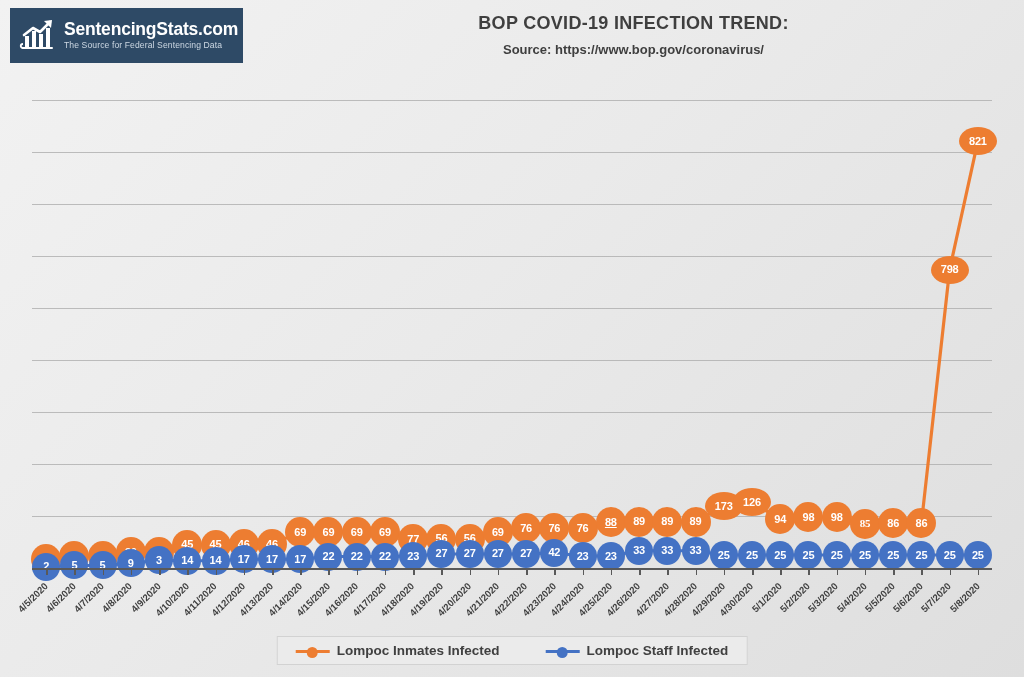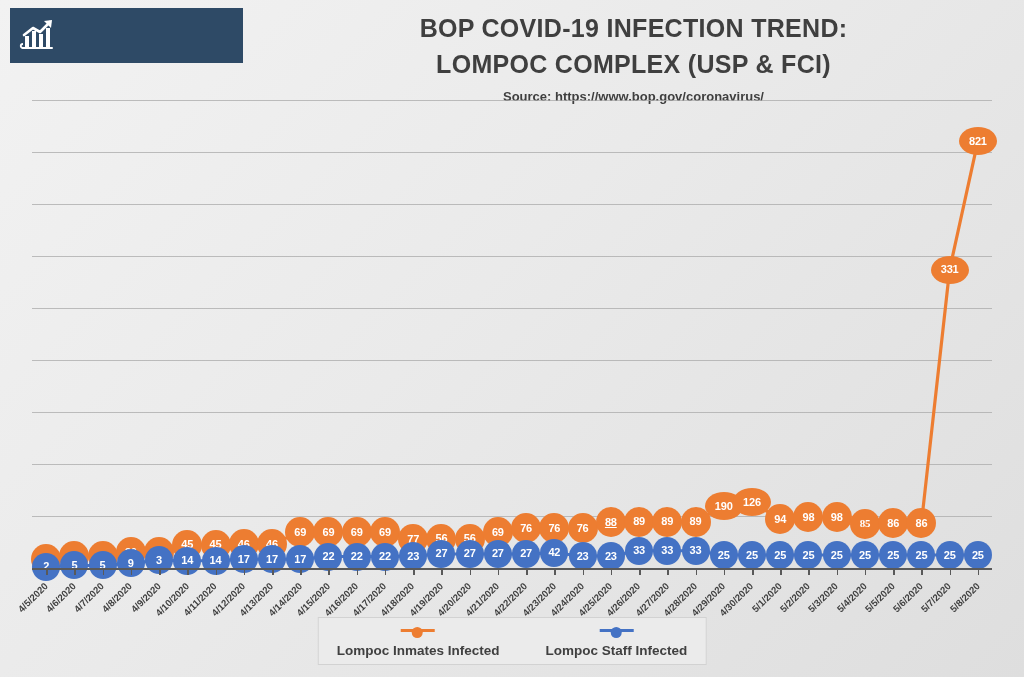--- a/index.html
+++ b/index.html
@@ -16,21 +16,21 @@
     position:absolute; left:10px; top:8px; width:233px; height:55px;
     background:#2e4a66; display:flex; align-items:center; gap:6px; padding:0 8px;
   }
   .logo-glyph { width:40px; height:40px; flex:none; }
   .logo-text { display:flex; flex-direction:column; justify-content:center; line-height:1; }
   .logo-title { color:#fff; font-size:17.5px; font-weight:bold; letter-spacing:-.2px; }
   .logo-sub { color:#cdd8e3; font-size:8.6px; margin-top:3px; letter-spacing:.1px; }
 
   
   .titles { position:absolute; left:243px; right:0; top:10px; text-align:center; }
-  .title-line { color:#3f3f3f; font-size:25px; font-weight:bold; letter-spacing:.3px; line-height:1.45; }
+  .title-line { color:#3f3f3f; font-size:18px; font-weight:bold; letter-spacing:.3px; line-height:1.45; }
   .source-line { color:#3f3f3f; font-size:13px; font-weight:bold; margin-top:6px; }
 
   
   .plot { position:absolute; left:32px; top:100px; width:960px; height:468px; }
   .gridlines { position:absolute; inset:0; }
   .gridline { position:absolute; left:0; right:0; height:1px; background:#a9a9a9; opacity:.75; }
   .svg-layer { position:absolute; inset:0; width:100%; height:100%; overflow:visible; }
 
   .bubble {
     position:absolute; transform:translate(-50%,-50%);
@@ -52,21 +52,21 @@
     text-align:right; right:0;
   }
   .xlabel-wrap { position:absolute; top:2px; width:0; height:0; }
 
   
   .legend {
     position:absolute; left:50%; transform:translateX(-50%); bottom:12px;
     display:flex; align-items:center; gap:46px;
     background:#ebebeb; border:1px solid #d2d2d2; padding:6px 18px;
   }
-  .legend-item { display:flex; align-items:center; gap:7px;flex-direction:column; }
+  .legend-item { display:flex; align-items:center; gap:7px; }
   .legend-mark { width:34px; height:12px; position:relative; }
   .legend-mark i { position:absolute; top:5px; left:0; width:34px; height:3px; display:block; }
   .legend-mark b { position:absolute; top:2.5px; left:11px; width:11px; height:11px; border-radius:50%; }
   .legend-label { font-size:13.5px; font-weight:bold; color:#404040; }
 </style>
 </head>
 <body>
 
 <div id="chart-root">
 
@@ -76,25 +76,28 @@
         <path d="M7 32 L7 20 L11 20 L11 32 Z" fill="#ffffff"></path>
         <path d="M14 32 L14 15 L18 15 L18 32 Z" fill="#ffffff"></path>
         <path d="M21 32 L21 18 L25 18 L25 32 Z" fill="#ffffff"></path>
         <path d="M28 32 L28 12 L32 12 L32 32 Z" fill="#ffffff"></path>
         <path d="M6 19 L15 12 L22 16 L32 6" stroke="#ffffff" stroke-width="2.6" fill="none" stroke-linecap="round" stroke-linejoin="round"></path>
         <path d="M26 5 L34 4 L33 12 Z" fill="#ffffff"></path>
         <path d="M5 32 L34 32" stroke="#ffffff" stroke-width="2" stroke-linecap="round"></path>
         <path d="M5 32 C2 32 2 28 5 28" stroke="#ffffff" stroke-width="1.8" fill="none"></path>
       </svg>
     </span>
+    <span class="logo-text">
+      <span class="logo-title">SentencingStats.com</span>
+      <span class="logo-sub">The Source for Federal Sentencing Data</span>
+    </span>
   </div>
 
   <div class="titles">
     <div class="title-line">BOP COVID-19 INFECTION TREND:</div>
-    <div class="title-line">LOMPOC COMPLEX (USP &amp; FCI)</div>
     <div class="source-line">Source: https://www.bop.gov/coronavirus/</div>
   </div>
 
   <div class="plot">
     <div class="gridlines" id="gridlines">
         <div class="gridline" style="top: 416px;"></div>
         <div class="gridline" style="top: 364px;"></div>
         <div class="gridline" style="top: 312px;"></div>
         <div class="gridline" style="top: 260px;"></div>
         <div class="gridline" style="top: 208px;"></div>
@@ -125,29 +128,29 @@
         <div class="bubble inm" title="4/19/2020 — Lompoc Inmates Infected: 56" style="left: 409.412px; top: 438.88px;">56</div>
         <div class="bubble inm" title="4/20/2020 — Lompoc Inmates Infected: 56" style="left: 437.647px; top: 438.88px;">56</div>
         <div class="bubble inm" title="4/21/2020 — Lompoc Inmates Infected: 69" style="left: 465.882px; top: 432.12px;">69</div>
         <div class="bubble inm" title="4/22/2020 — Lompoc Inmates Infected: 76" style="left: 494.118px; top: 428.48px;">76</div>
         <div class="bubble inm" title="4/23/2020 — Lompoc Inmates Infected: 76" style="left: 522.353px; top: 428.48px;">76</div>
         <div class="bubble inm" title="4/24/2020 — Lompoc Inmates Infected: 76" style="left: 550.588px; top: 428.48px;">76</div>
         <div class="bubble inm" title="4/25/2020 — Lompoc Inmates Infected: 88" style="left: 578.824px; top: 422.24px; text-decoration: underline;">88</div>
         <div class="bubble inm" title="4/26/2020 — Lompoc Inmates Infected: 89" style="left: 607.059px; top: 421.72px;">89</div>
         <div class="bubble inm" title="4/27/2020 — Lompoc Inmates Infected: 89" style="left: 635.294px; top: 421.72px;">89</div>
         <div class="bubble inm" title="4/28/2020 — Lompoc Inmates Infected: 89" style="left: 663.529px; top: 421.72px;">89</div>
-        <div class="bubble inm wide" title="4/29/2020 — Lompoc Inmates Infected: 119" style="left: 691.765px; top: 406.12px;">190</div>
+        <div class="bubble inm wide" title="4/29/2020 — Lompoc Inmates Infected: 119" style="left: 691.765px; top: 406.12px;">173</div>
         <div class="bubble inm wide" title="4/30/2020 — Lompoc Inmates Infected: 126" style="left: 720px; top: 402.48px;">126</div>
         <div class="bubble inm" title="5/1/2020 — Lompoc Inmates Infected: 94" style="left: 748.235px; top: 419.12px;">94</div>
         <div class="bubble inm" title="5/2/2020 — Lompoc Inmates Infected: 98" style="left: 776.471px; top: 417.04px;">98</div>
         <div class="bubble inm" title="5/3/2020 — Lompoc Inmates Infected: 98" style="left: 804.706px; top: 417.04px;">98</div>
         <div class="bubble inm" title="5/4/2020 — Lompoc Inmates Infected: 85" style="left: 832.941px; top: 423.8px; font-family: Liberation Serif, serif;">85</div>
         <div class="bubble inm" title="5/5/2020 — Lompoc Inmates Infected: 86" style="left: 861.176px; top: 423.28px;">86</div>
         <div class="bubble inm" title="5/6/2020 — Lompoc Inmates Infected: 86" style="left: 889.412px; top: 423.28px;">86</div>
-        <div class="bubble inm wide" title="5/7/2020 — Lompoc Inmates Infected: 574" style="left: 917.647px; top: 169.52px;">331</div>
+        <div class="bubble inm wide" title="5/7/2020 — Lompoc Inmates Infected: 574" style="left: 917.647px; top: 169.52px;">798</div>
         <div class="bubble inm wide" title="5/8/2020 — Lompoc Inmates Infected: 821" style="left: 945.882px; top: 41.08px;">821</div>
         <div class="bubble stf" title="4/5/2020 — Lompoc Staff Infected: 2" style="left: 14.1176px; top: 466.96px;">2</div>
         <div class="bubble stf" title="4/6/2020 — Lompoc Staff Infected: 5" style="left: 42.3529px; top: 465.4px;">5</div>
         <div class="bubble stf" title="4/7/2020 — Lompoc Staff Infected: 5" style="left: 70.5882px; top: 465.4px;">5</div>
         <div class="bubble stf" title="4/8/2020 — Lompoc Staff Infected: 9" style="left: 98.8235px; top: 463.32px;">9</div>
         <div class="bubble stf" title="4/9/2020 — Lompoc Staff Infected: 15" style="left: 127.059px; top: 460.2px;">3</div>
         <div class="bubble stf" title="4/10/2020 — Lompoc Staff Infected: 14" style="left: 155.294px; top: 460.72px;">14</div>
         <div class="bubble stf" title="4/11/2020 — Lompoc Staff Infected: 14" style="left: 183.529px; top: 460.72px;">14</div>
         <div class="bubble stf" title="4/12/2020 — Lompoc Staff Infected: 17" style="left: 211.765px; top: 459.16px;">17</div>
         <div class="bubble stf" title="4/13/2020 — Lompoc Staff Infected: 17" style="left: 240px; top: 459.16px;">17</div>

